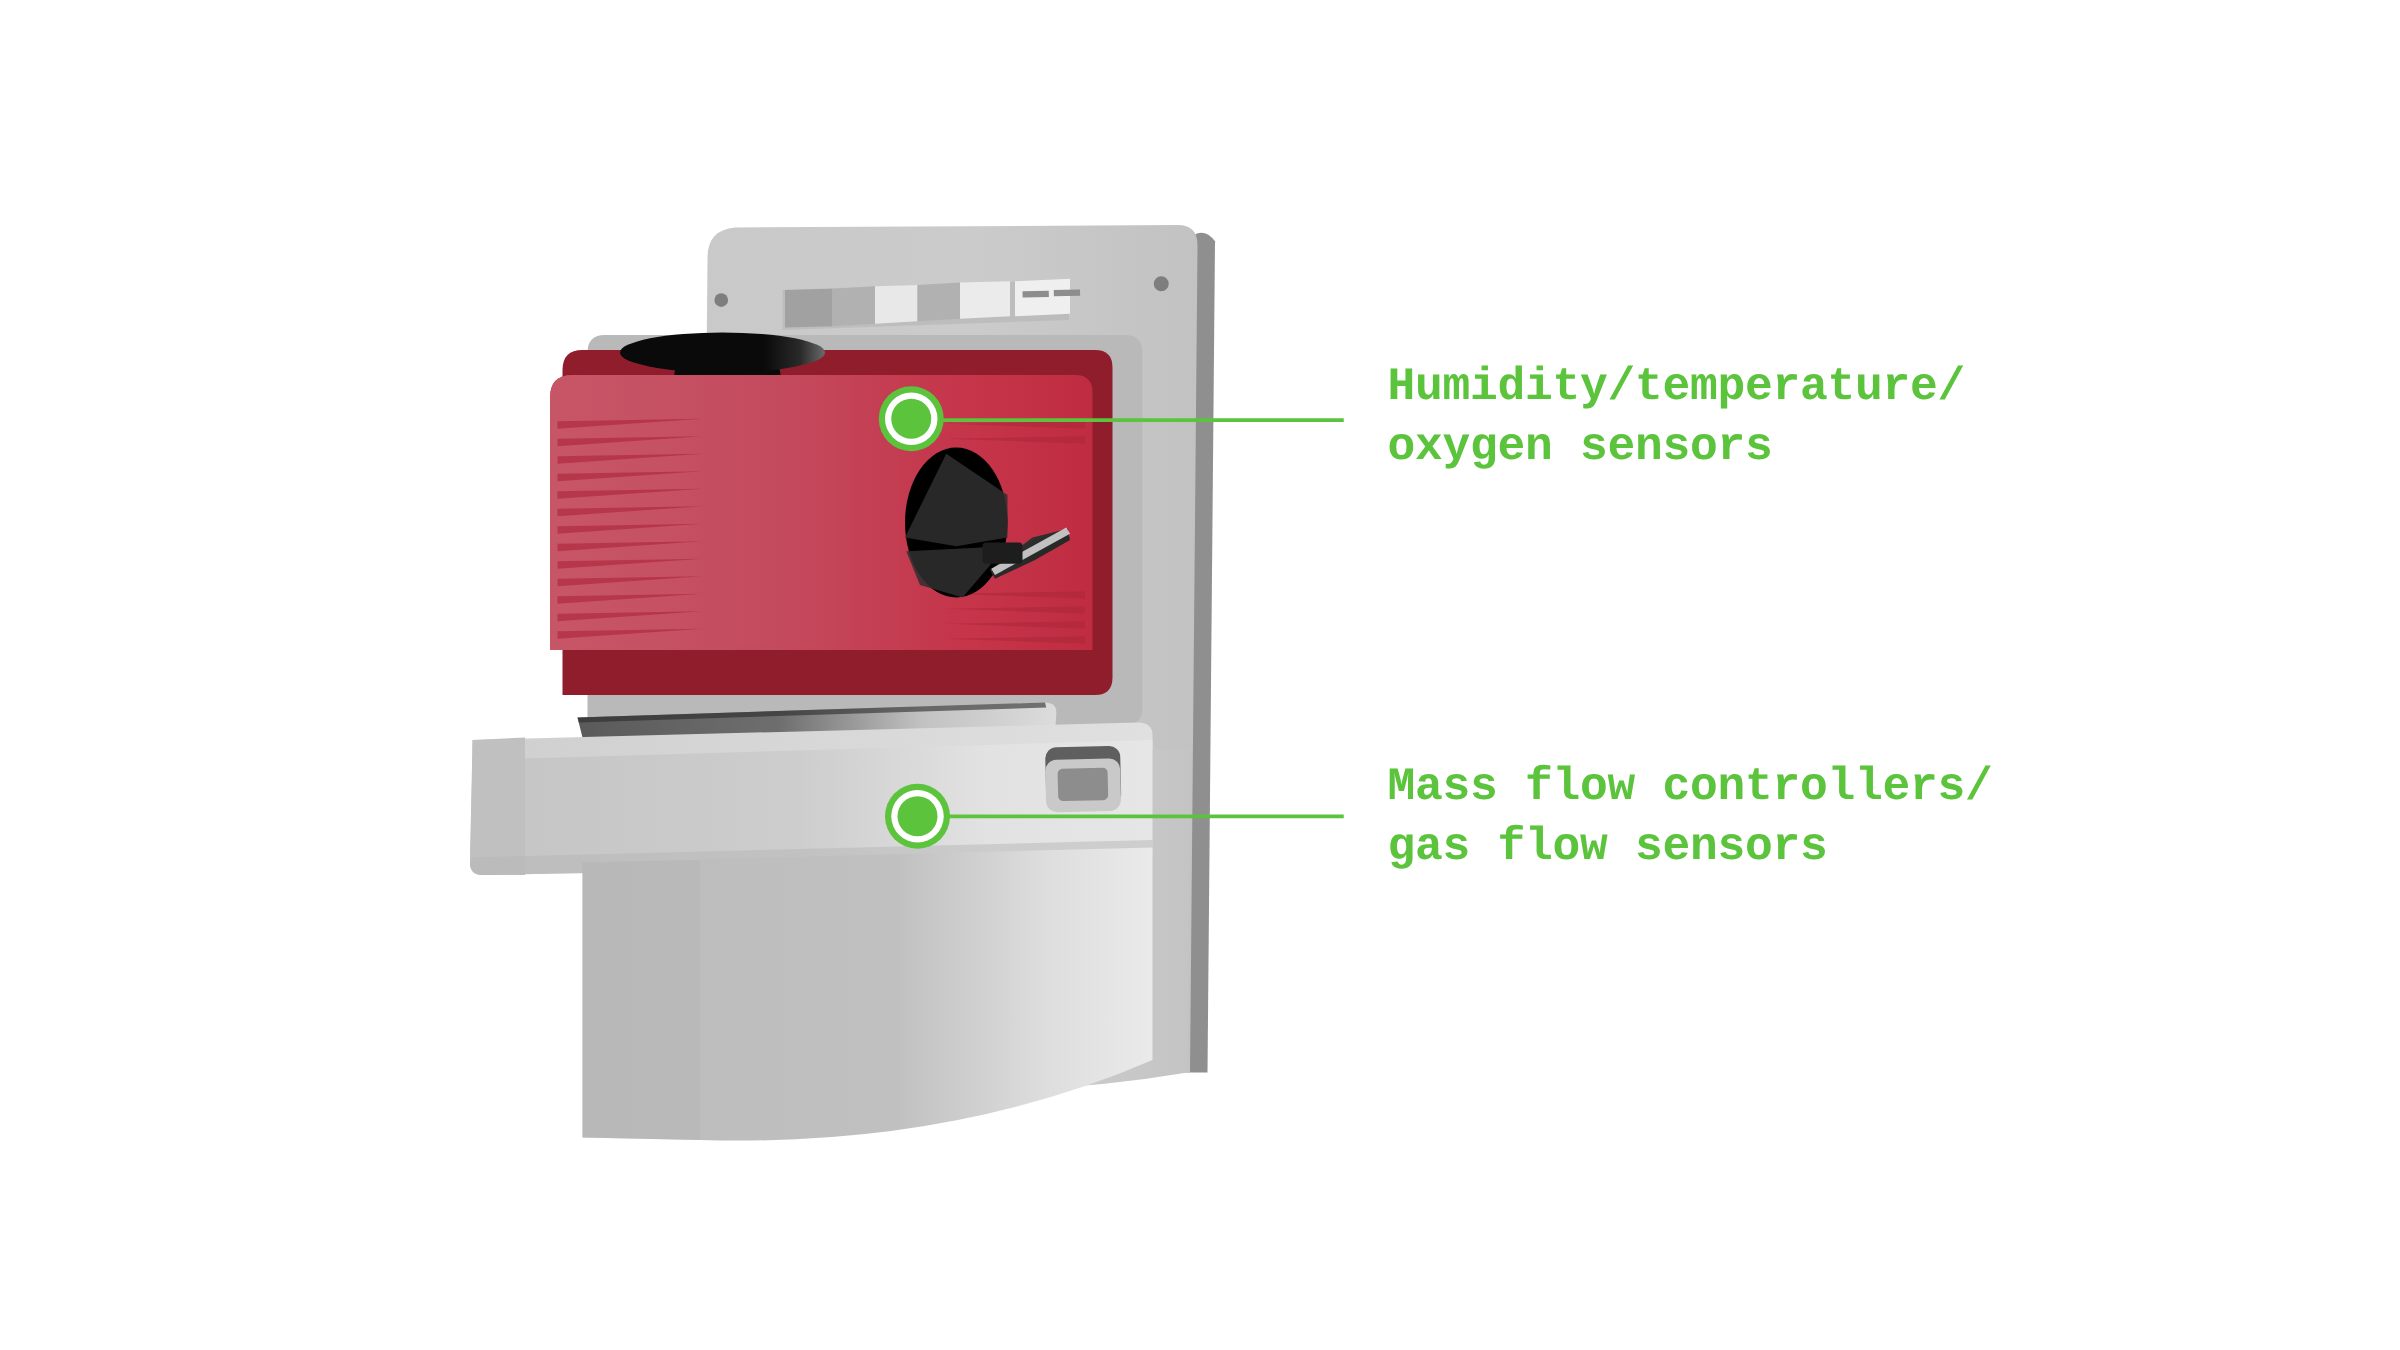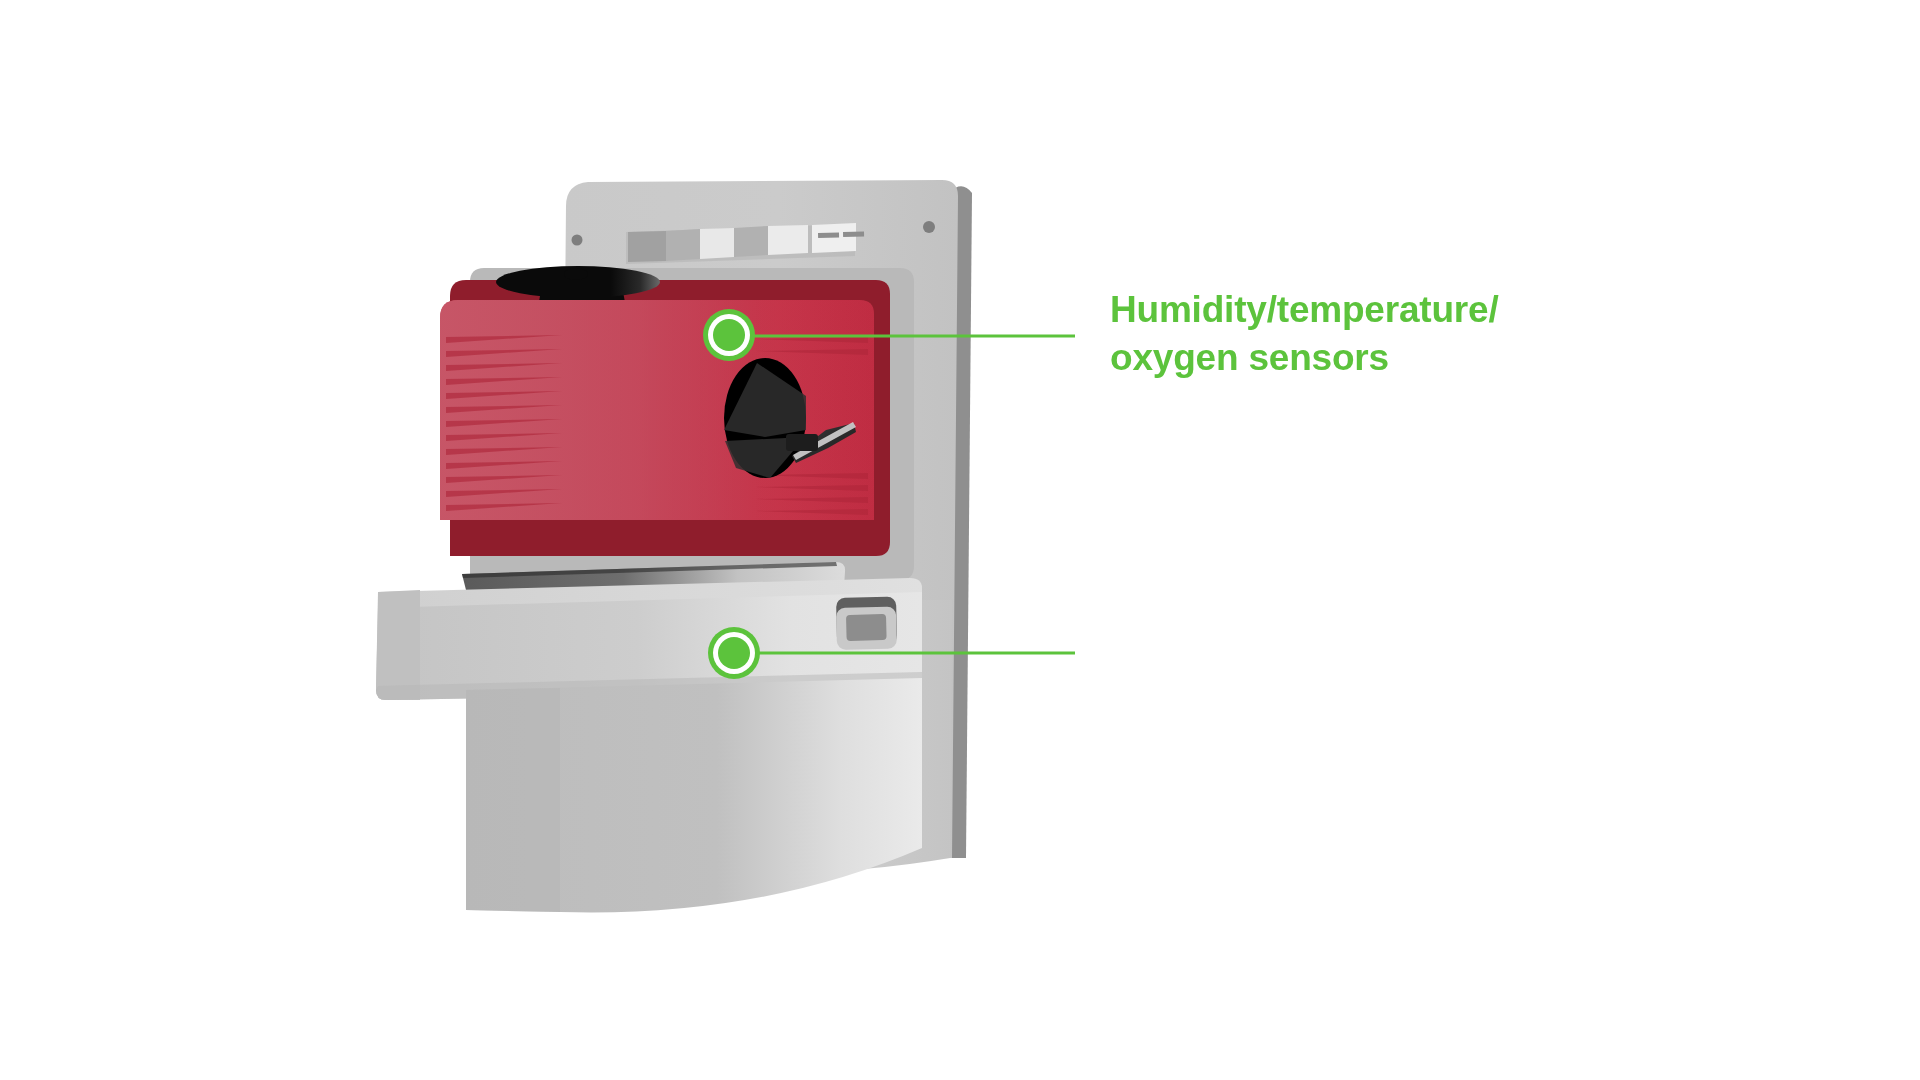--- a/index.html
+++ b/index.html
@@ -22,21 +22,21 @@
   }
   #illustration {
     position: absolute;
     left: 0;
     top: 0;
     width: 1920px;
     height: 1080px;
   }
   .callout-label {
     position: absolute;
-    font-family: Liberation Sans, sans-serif;
+    font-family: Liberation Mono, monospace;
     font-weight: bold;
     font-size: 37px;
     line-height: 48px;
     letter-spacing: -0.2px;
     color: #5cc33c;
     white-space: pre-line;
   }
   #label-sensors-top {
     left: 1110px;
     top: 286px;
@@ -261,14 +261,16 @@
       <circle cx="734" cy="653" r="26" fill="#5cc33c"></circle>
       <circle cx="734" cy="653" r="21" fill="#ffffff"></circle>
       <circle cx="734" cy="653" r="16" fill="#5cc33c"></circle>
     </g>
 
   </svg>
 
   <div class="callout-label" id="label-sensors-top">Humidity/temperature/
 oxygen sensors</div>
 
+  <div class="callout-label" id="label-sensors-bottom">Mass flow controllers/
+gas flow sensors</div>
 
 </div>
 
 </body></html>

